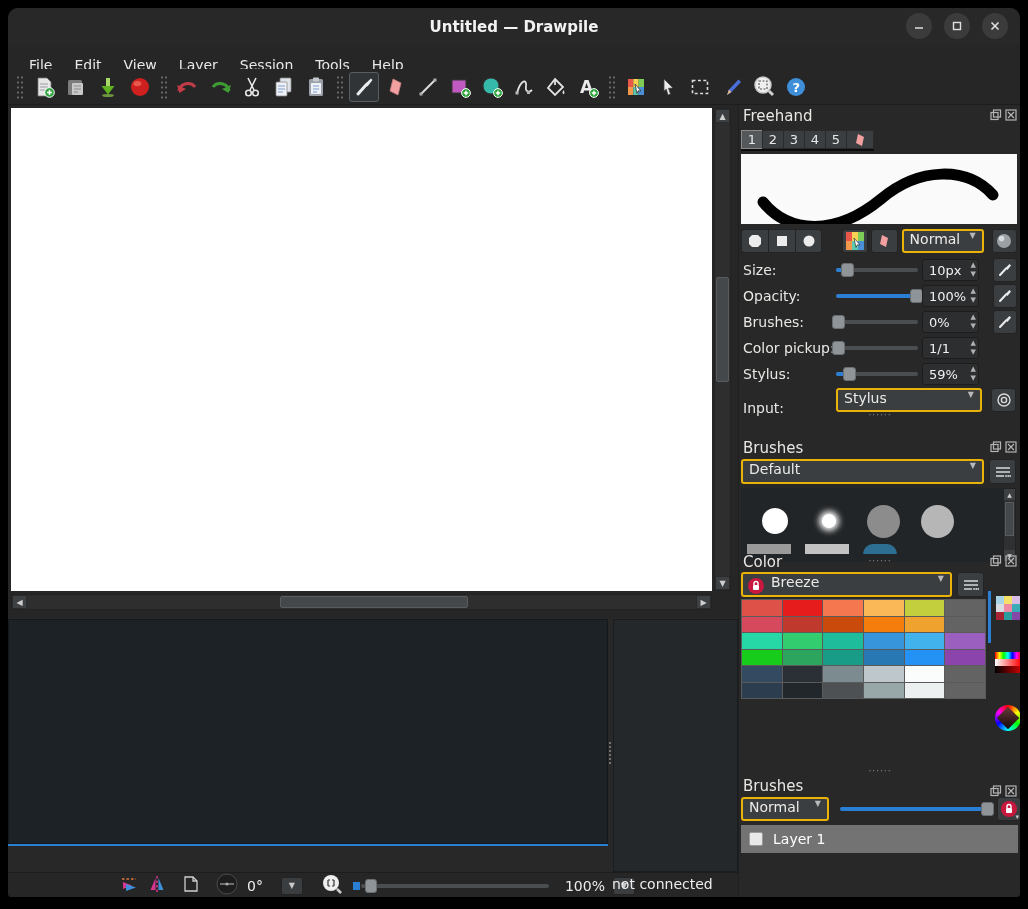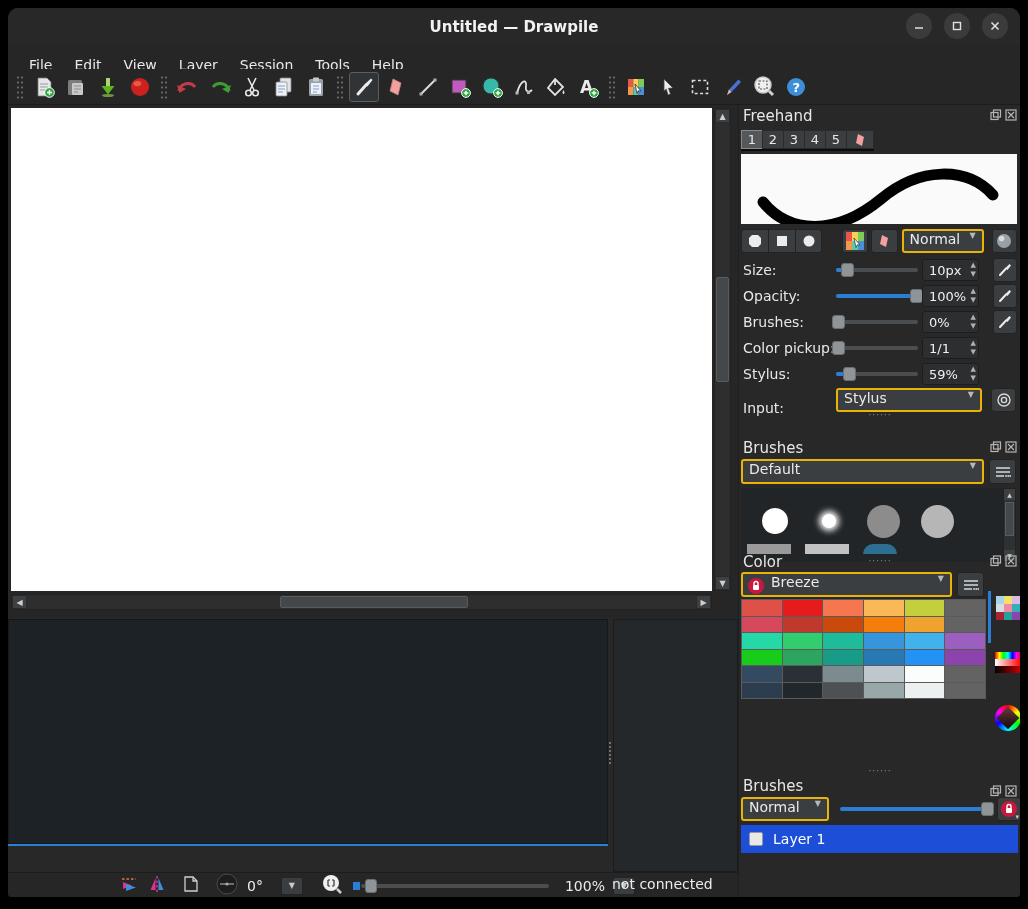--- a/index.html
+++ b/index.html
@@ -123,21 +123,21 @@
 
   
   .layers-controls { position:absolute; left:2px; top:22px; width:276px; height:25px; }
   .blend-drop { position:absolute; left:0; top:0; width:88px; height:24px; }
   .l-slider { position:absolute; left:99px; top:10px; width:152px; height:4px; background:#2a7fd4; border-radius:2px; }
   .l-handle { position:absolute; right:-2px; top:-5px; width:13px; height:14px; background:#8f9498; border:1px solid #6a6e71; border-radius:3px; }
   .lock-btn { position:absolute; left:256px; top:0; width:24px; height:24px; position:absolute; }
   .lock-btn .tiny-arrow { position:absolute; right:1px; bottom:-1px; color:#c8c8c8; font-size:7px; }
   .layer-list { position:absolute; left:2px; top:50px; width:277px; }
   .layer-item { height:28px; display:flex; align-items:center; gap:10px; padding-left:8px; color:#fff; font-size:14px; }
-  .layer-item.selected { background:#1d4ed8; }
+  .layer-item.selected { background:#737373; }
   .layer-check { width:14px; height:14px; background:#e8e8e8; border:1px solid #9a9a9a; border-radius:2px; }
 
   .dock-sect { position:absolute; left:0; width:282px; }
 </style>
 </head>
 <body>
 
 <div class="window">
 
   <div class="titlebar">

